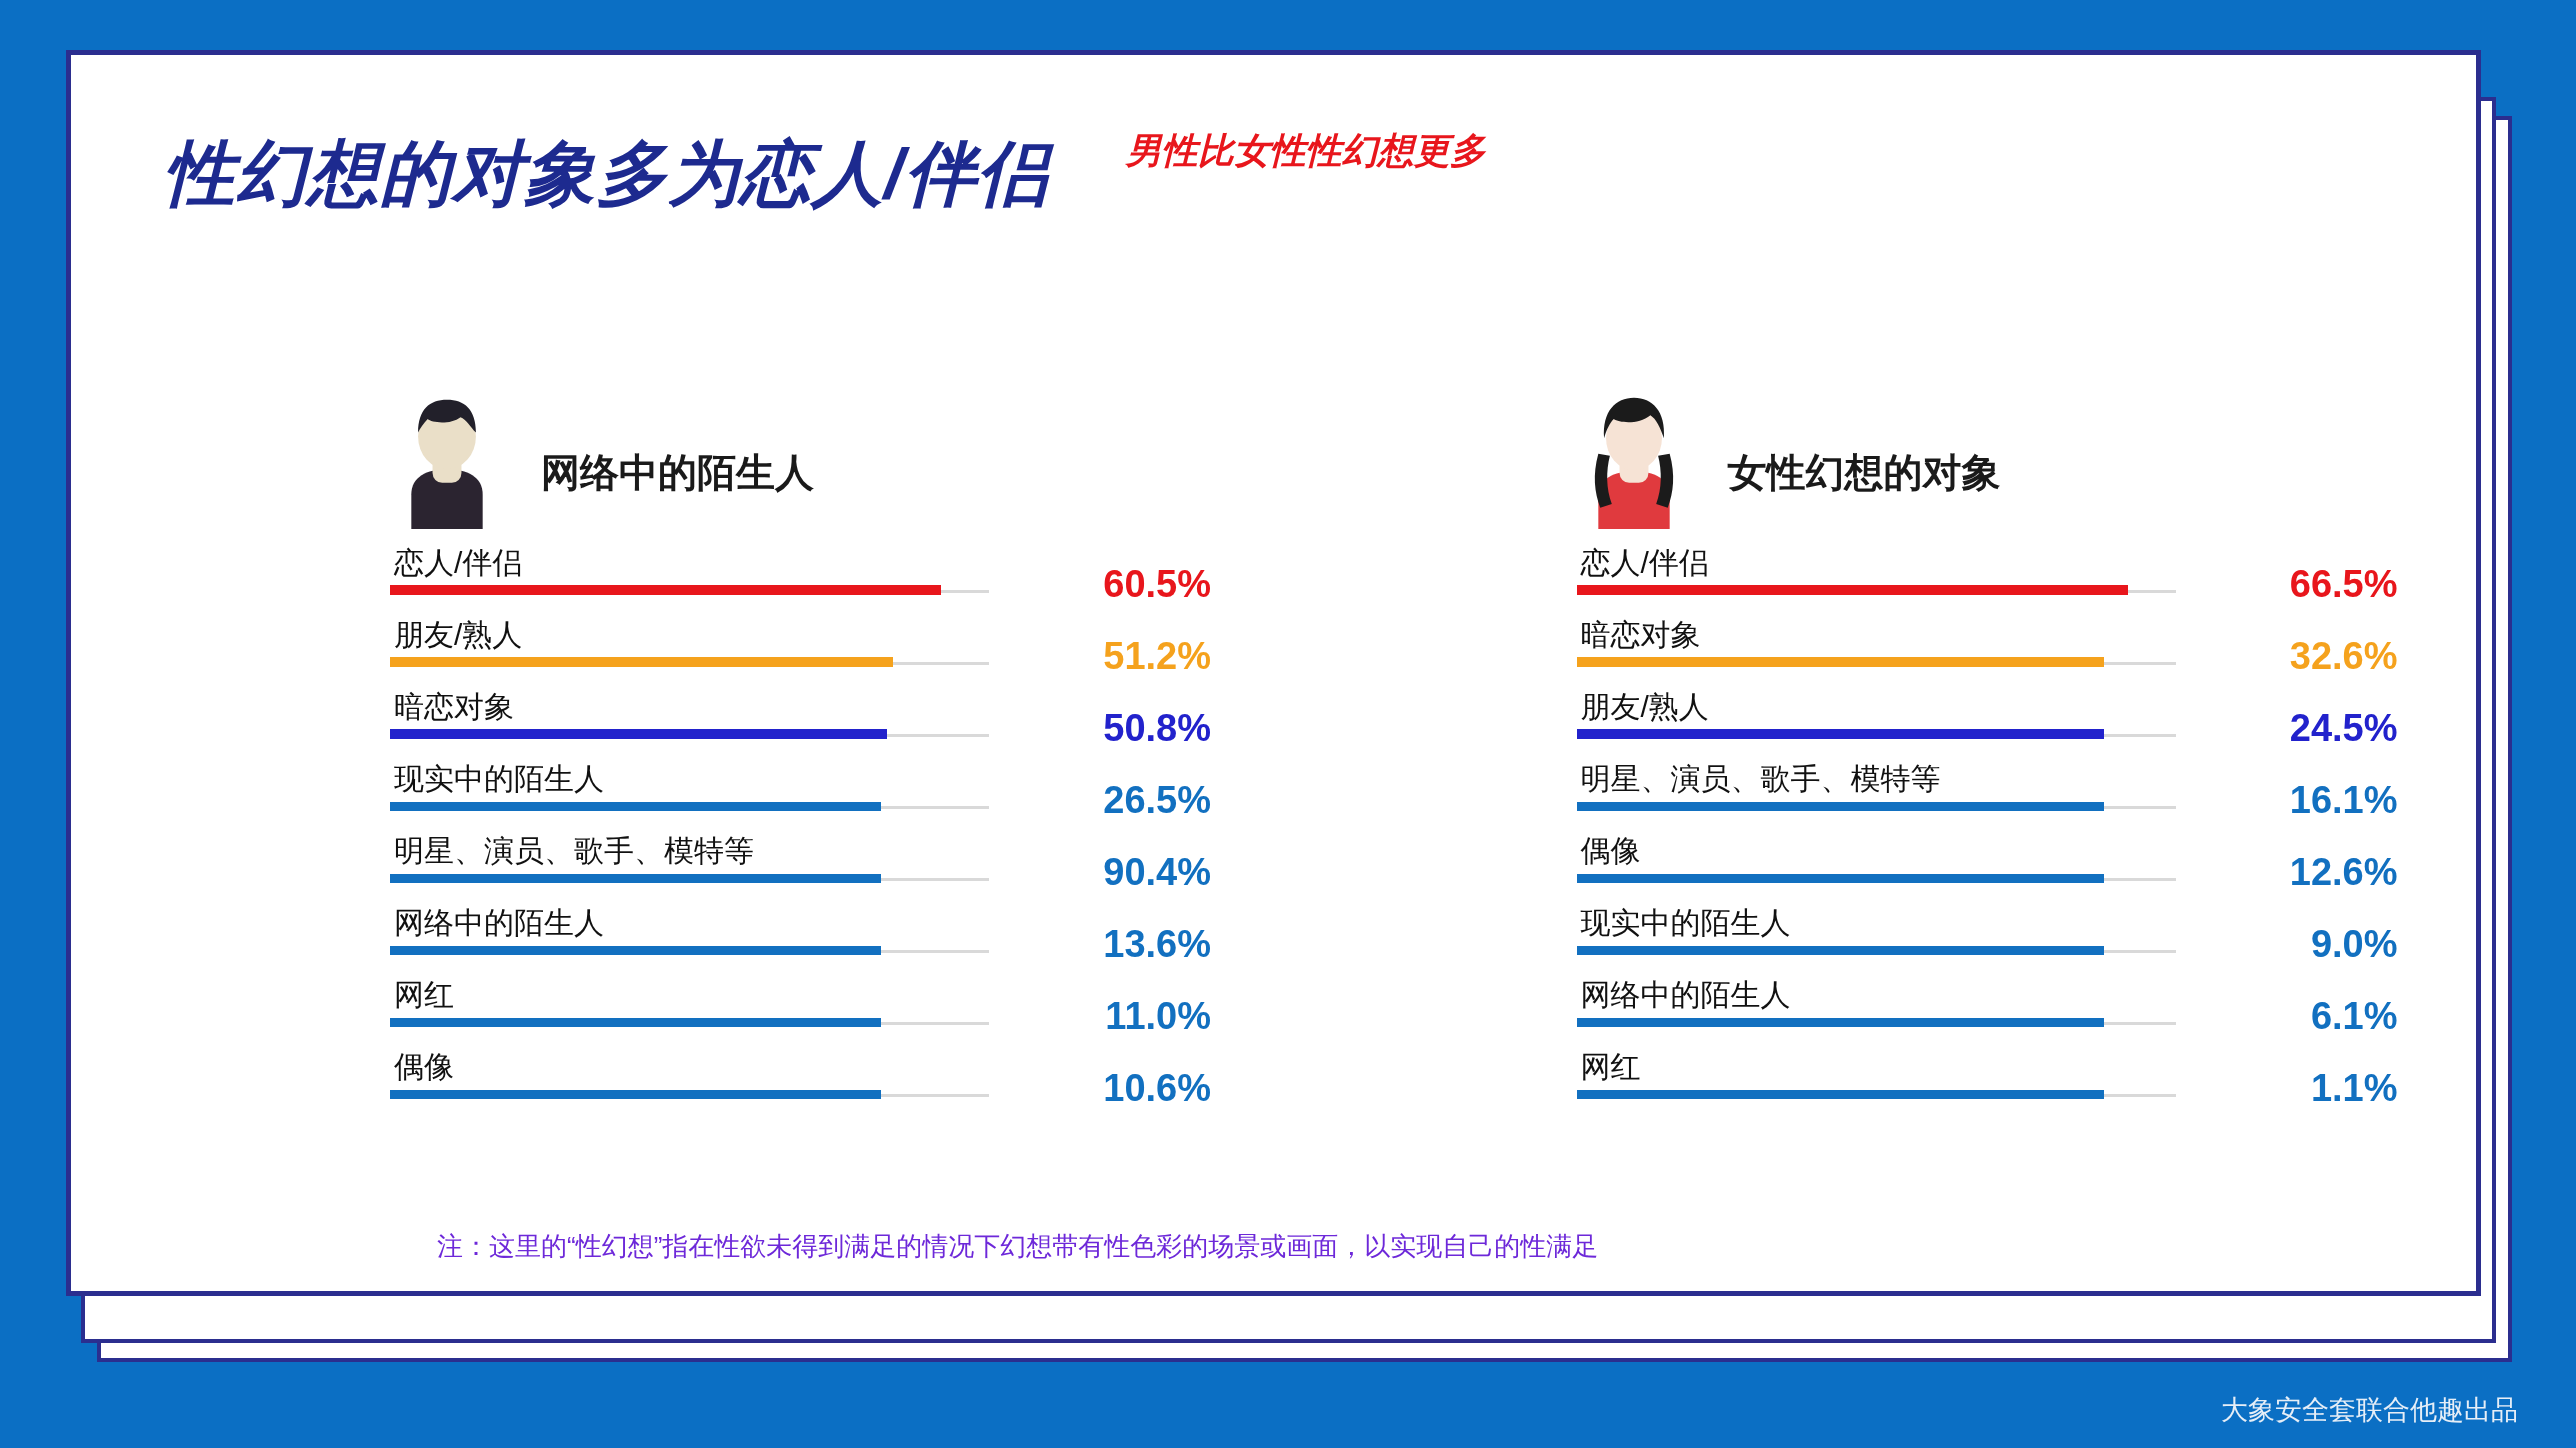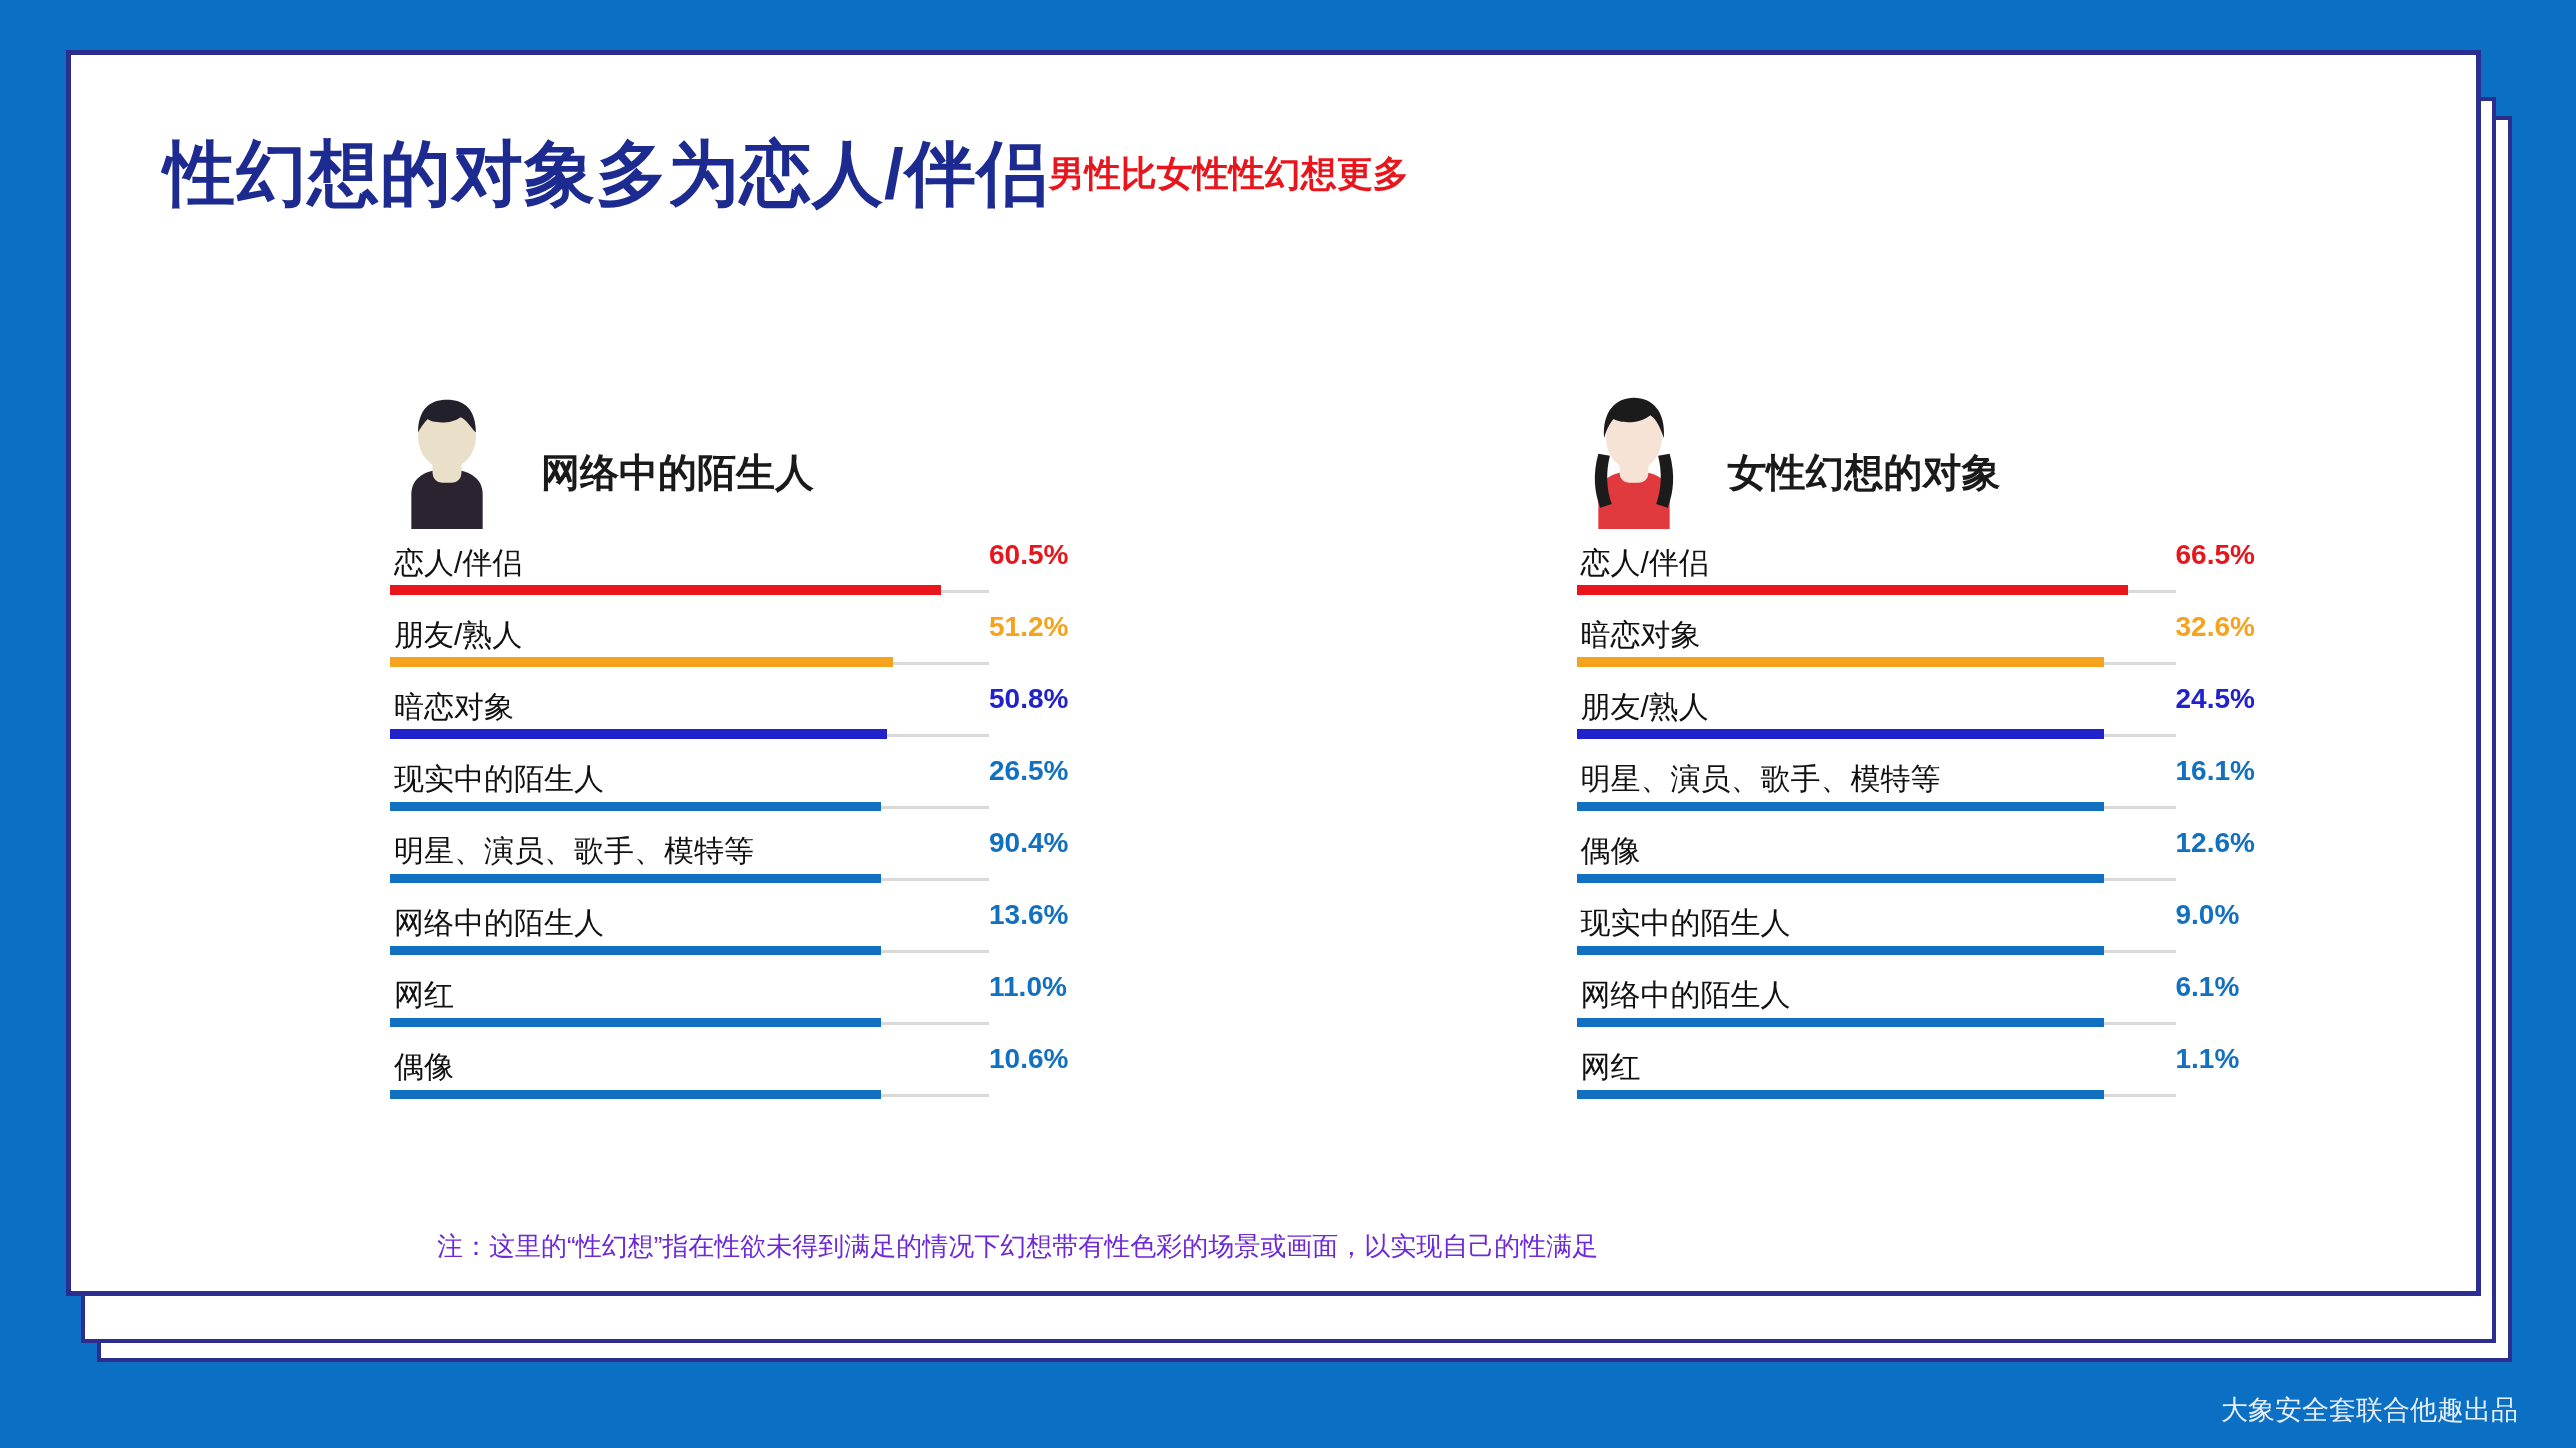--- a/index.html
+++ b/index.html
@@ -49,21 +49,23 @@
     border: 5.8px solid #2b2e8f;
     box-sizing: border-box;
   }
 
   
   .header {
     position: absolute;
     left: 93px;
     top: 72px;
     display: flex;
-    align-items: center;
+    align-items: flex-start;
+    gap: 77px;
+    font-style: italic;
   }
   .title-main {
     font-size: 71px;
     font-weight: bold;
     color: #1d2a8f;
     letter-spacing: 1px;
     white-space: nowrap;
   }
   .title-sub {
     font-size: 36px;
@@ -159,25 +161,26 @@
   }
   .row .bar {
     position: absolute;
     left: 0;
     bottom: 11.6px;
     height: 8.7px;
     background: #1270c0;
   }
   .row .val {
     width: 222px;
-    text-align: left;
-    font-size: 28px;
+    text-align: right;
+    font-size: 38px;
     font-weight: bold;
     color: #1270c0;
     padding-top: 0px;
+    margin-top: 24px;
   }
 
   .note {
     position: absolute;
     left: 366px;
     top: 1174px;
     font-size: 26px;
     color: #6d28d9;
   }
 

